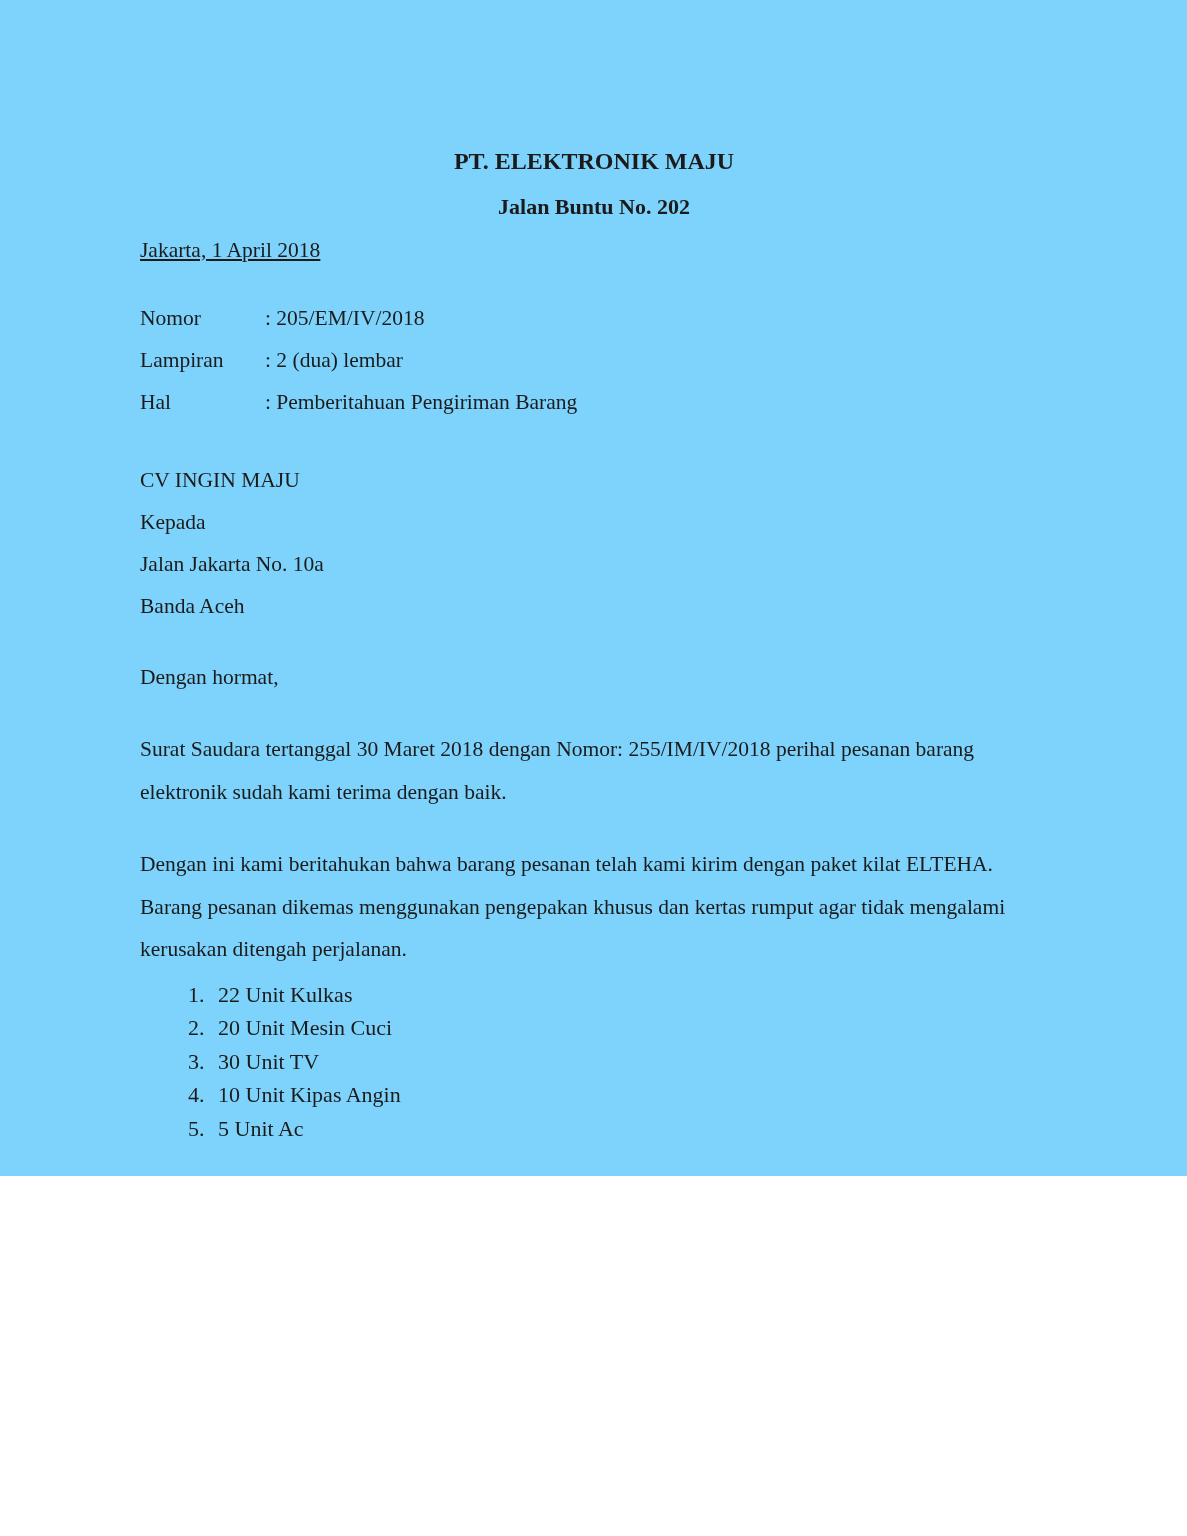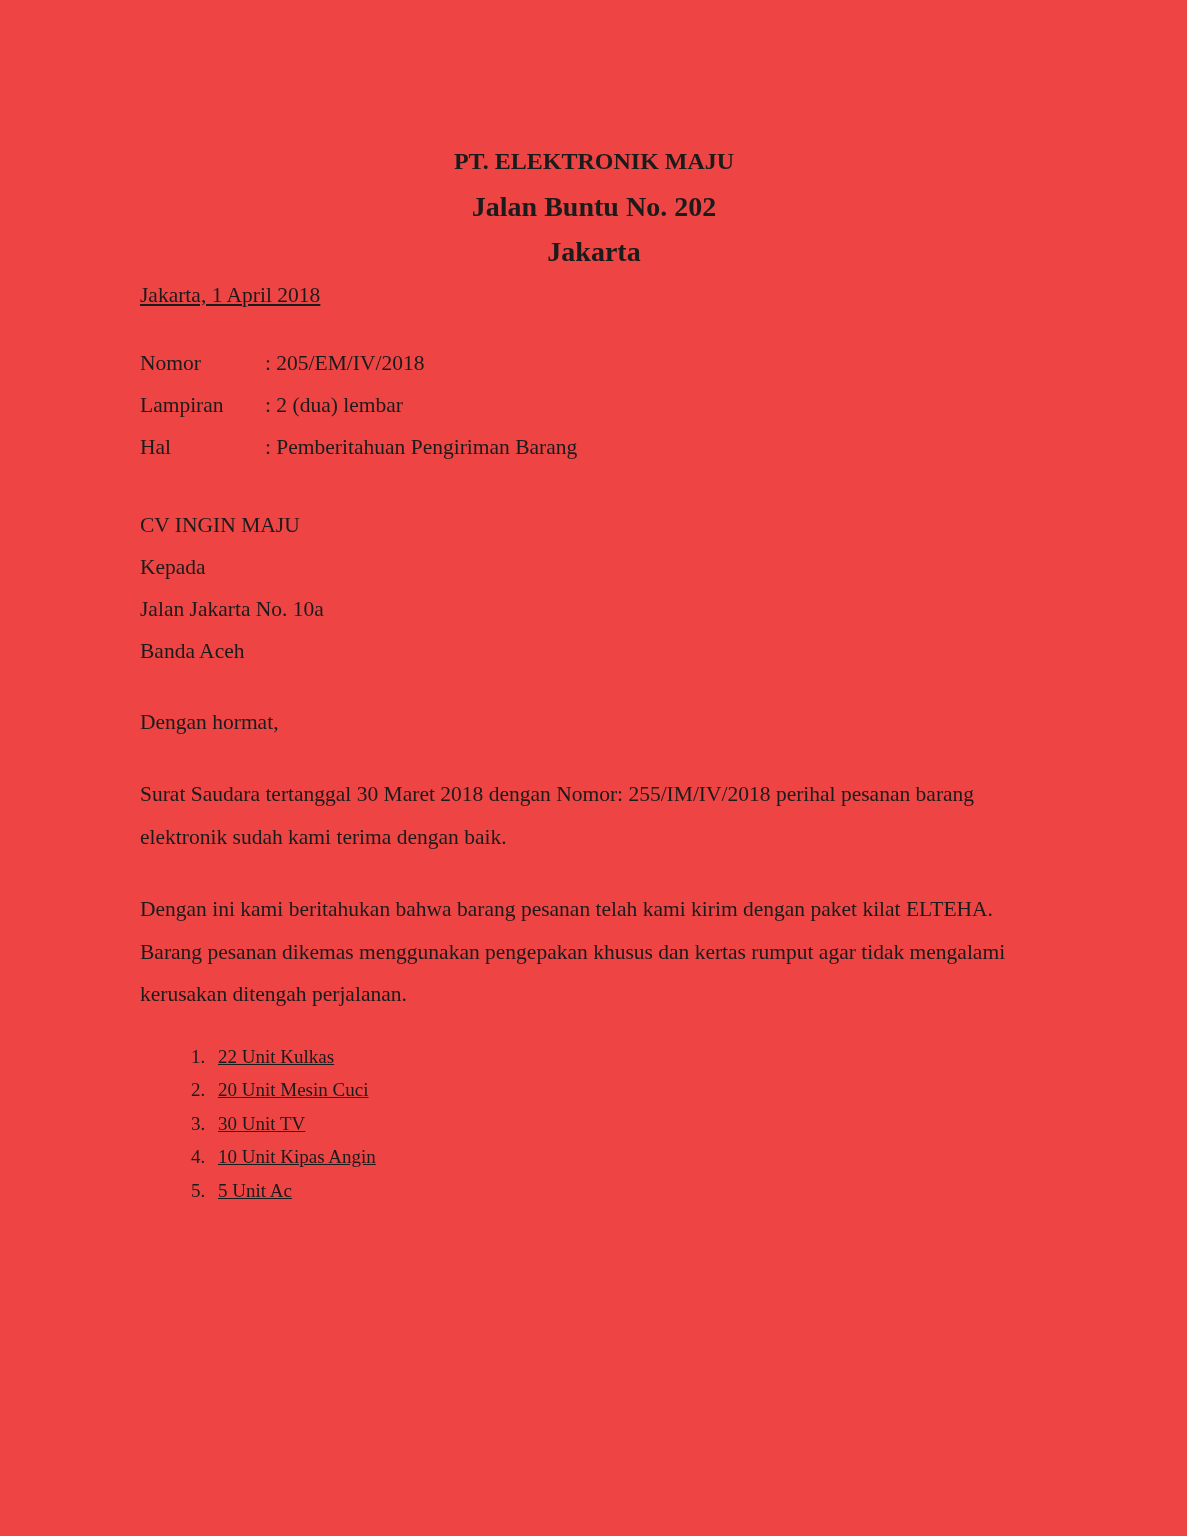--- a/index.html
+++ b/index.html
@@ -3,40 +3,40 @@
 <meta charset="utf-8">
 <style>
   html, body {
     margin: 0;
     padding: 0;
     background: #ffffff;
   }
   .page {
     position: relative;
     width: 1187px;
-    height: 1536px;
+    height: 1176px;
     box-sizing: border-box;
-    background: #ef4444;
+    background: #7dd3fc;
     padding: 138px 139px 0 140px;
     font-family: "Liberation Serif", "DejaVu Serif", serif;
     font-size: 21.5px;
     color: #1b1b1b;
     overflow: hidden;
   }
   .letterhead {
     text-align: center;
     font-weight: bold;
   }
   .letterhead .company {
     font-size: 24px;
     line-height: 46px;
   }
   .letterhead .addr,
   .letterhead .city {
-    font-size: 28px;
+    font-size: 22px;
     line-height: 45px;
   }
   .dateline {
     text-align: left;
     line-height: 42px;
     margin-top: 0px;
     text-decoration: underline;
   }
   .meta {
     margin-top: 26px;
@@ -60,40 +60,38 @@
   }
   .salutation {
     margin-top: 29px;
     line-height: 42px;
   }
   .para {
     margin: 30px 0 0 0;
     line-height: 42.5px;
   }
   ol.items {
-    margin: 24px 0 0 0;
+    margin: 7px 0 0 0;
     padding: 0 0 0 70px;
     list-style: decimal outside;
     line-height: 33.5px;
-    font-size: 19px;
-    text-decoration: underline;
+    font-size: 22px;
   }
   ol.items li {
     padding-left: 8px;
   }
 </style>
 </head>
 <body>
 
 <div class="page">
 
   <div class="letterhead">
     <div class="company">PT. ELEKTRONIK MAJU</div>
     <div class="addr">Jalan Buntu No. 202</div>
-    <div class="city">Jakarta</div>
   </div>
 
   <div class="dateline">Jakarta, 1 April 2018</div>
 
   <div class="meta">
     <div class="meta-row">
       <span class="meta-label">Nomor</span>
       <span class="meta-value">: 205/EM/IV/2018</span>
     </div>
     <div class="meta-row">

